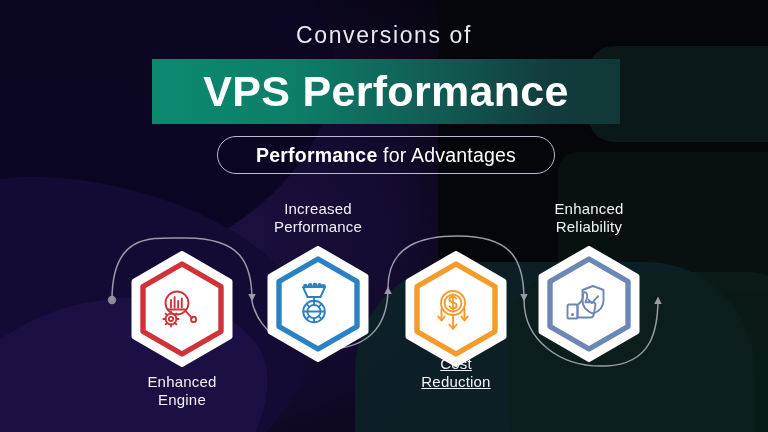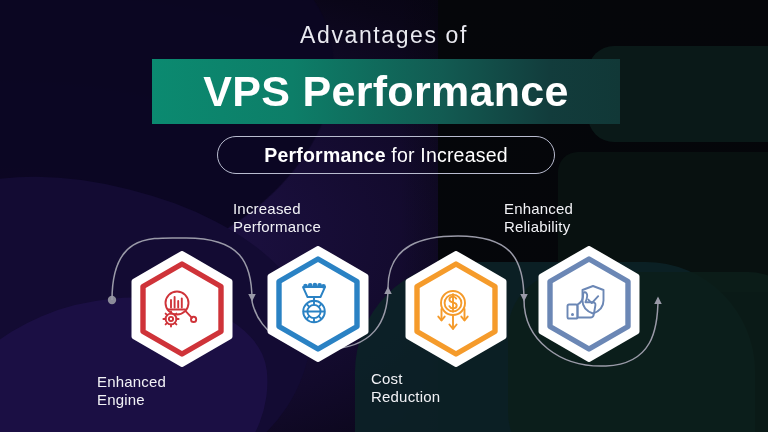--- a/index.html
+++ b/index.html
@@ -126,21 +126,21 @@
 
   .node { position:absolute; z-index:5; }
   .hex-wrap { position:relative; width:104px; height:116px; }
   .hex-outer, .hex-inner {
     position:absolute; left:0; top:0; width:104px; height:116px;
   }
 
   .label {
     position:absolute;
     width:170px;
-    text-align:left;
+    text-align:center;
     color:#f2f2f6;
     font-size:15px;
     line-height:18px;
     letter-spacing:.2px;
     z-index:6;
   }
 </style>
 </head>
 <body>
 
@@ -151,29 +151,29 @@
     <div class="wave2"></div>
     <div class="wave3"></div>
     <div class="rightdark"></div>
     <div class="rightfade"></div>
     <div class="teal-rect"></div>
     <div class="teal-rect2"></div>
     <div class="teal-blob-bc"></div>
     <div class="teal-blob-br"></div>
   </div>
 
-  <div class="kicker">Advantages of</div>
+  <div class="kicker">Conversions of</div>
 
   <div class="titlebar">
     <span>VPS Performance</span>
   </div>
 
   <div class="pill">
     <div class="t">
-      <b>Performance</b><i> for Increased</i>
+      <b>Performance</b><i> for Advantages</i>
     </div>
   </div>
 
   <svg id="flow" viewBox="0 0 768 432">
     <defs>
       <marker id="ah" viewBox="0 0 10 10" refX="8" refY="5" markerWidth="5.2" markerHeight="5.2" orient="auto-start-reverse">
         <path d="M 0 0 L 10 5 L 0 10 z" fill="#9a9aa8"></path>
       </marker>
     </defs>
     <circle cx="112" cy="300" r="4.2" fill="#8b8b99"></circle>
@@ -276,21 +276,21 @@
           <path d="M19 28 v12.5"></path>
                   <path d="M15.4 36.5 L19 40.9 L22.6 36.5"></path>
           <path d="M30.5 21 v11"></path>
                   <path d="M27.3 28.6 L30.5 32.4 L33.7 28.6"></path>
         </g>
       </g>
             </g>
           </svg>
         </div>
       </div>
-      <div class="label" style="left: 371px; top: 370px;">
+      <div class="label" style="left: 371px; top: 355px; text-decoration: underline;">
         <div>Cost</div>
         <div>Reduction</div>
       </div>
       <div class="node" style="left: 537px; top: 246px;">
         <div class="hex-wrap">
           <svg class="hex-outer" viewBox="0 0 104 116">
             <polygon points="52,3 99.5,30.5 99.5,85.5 52,113 4.5,85.5 4.5,30.5" fill="#ffffff" stroke="#ffffff" stroke-width="6" stroke-linejoin="round"></polygon>
             <polygon points="52,13 91,35.5 91,80.5 52,103 13,80.5 13,35.5" fill="#ffffff" stroke="#6b87b5" stroke-width="5.4" stroke-linejoin="round"></polygon>
             <g transform="translate(18,28)">
               <g transform="translate(10,10)">

